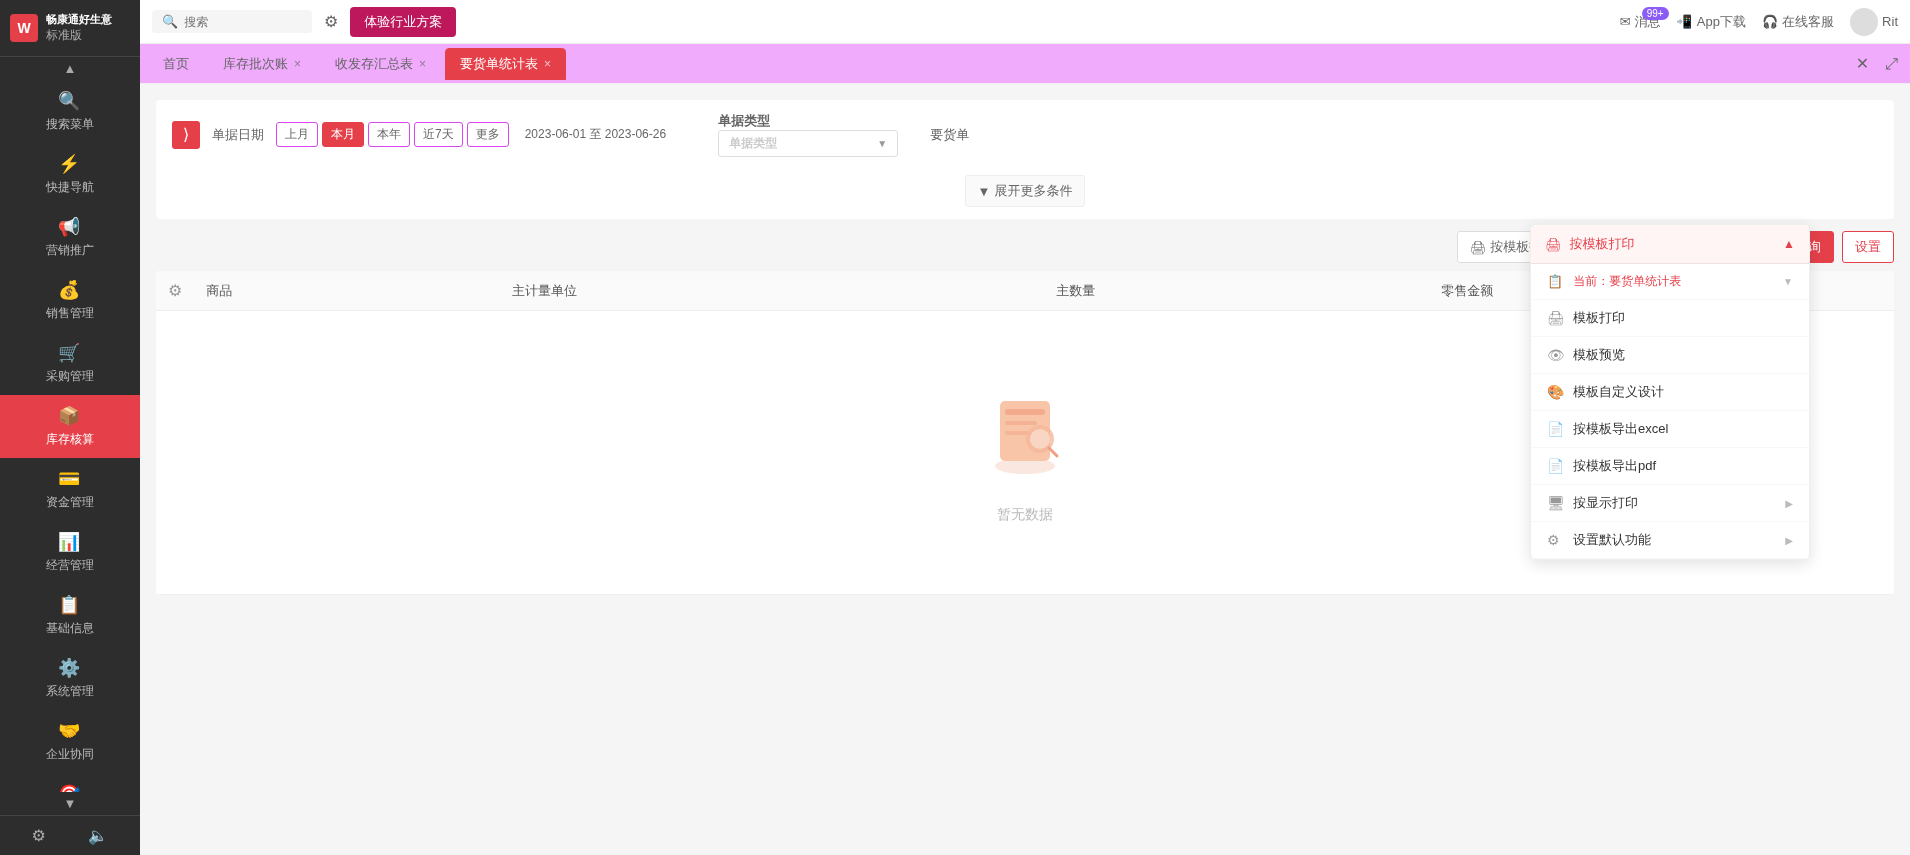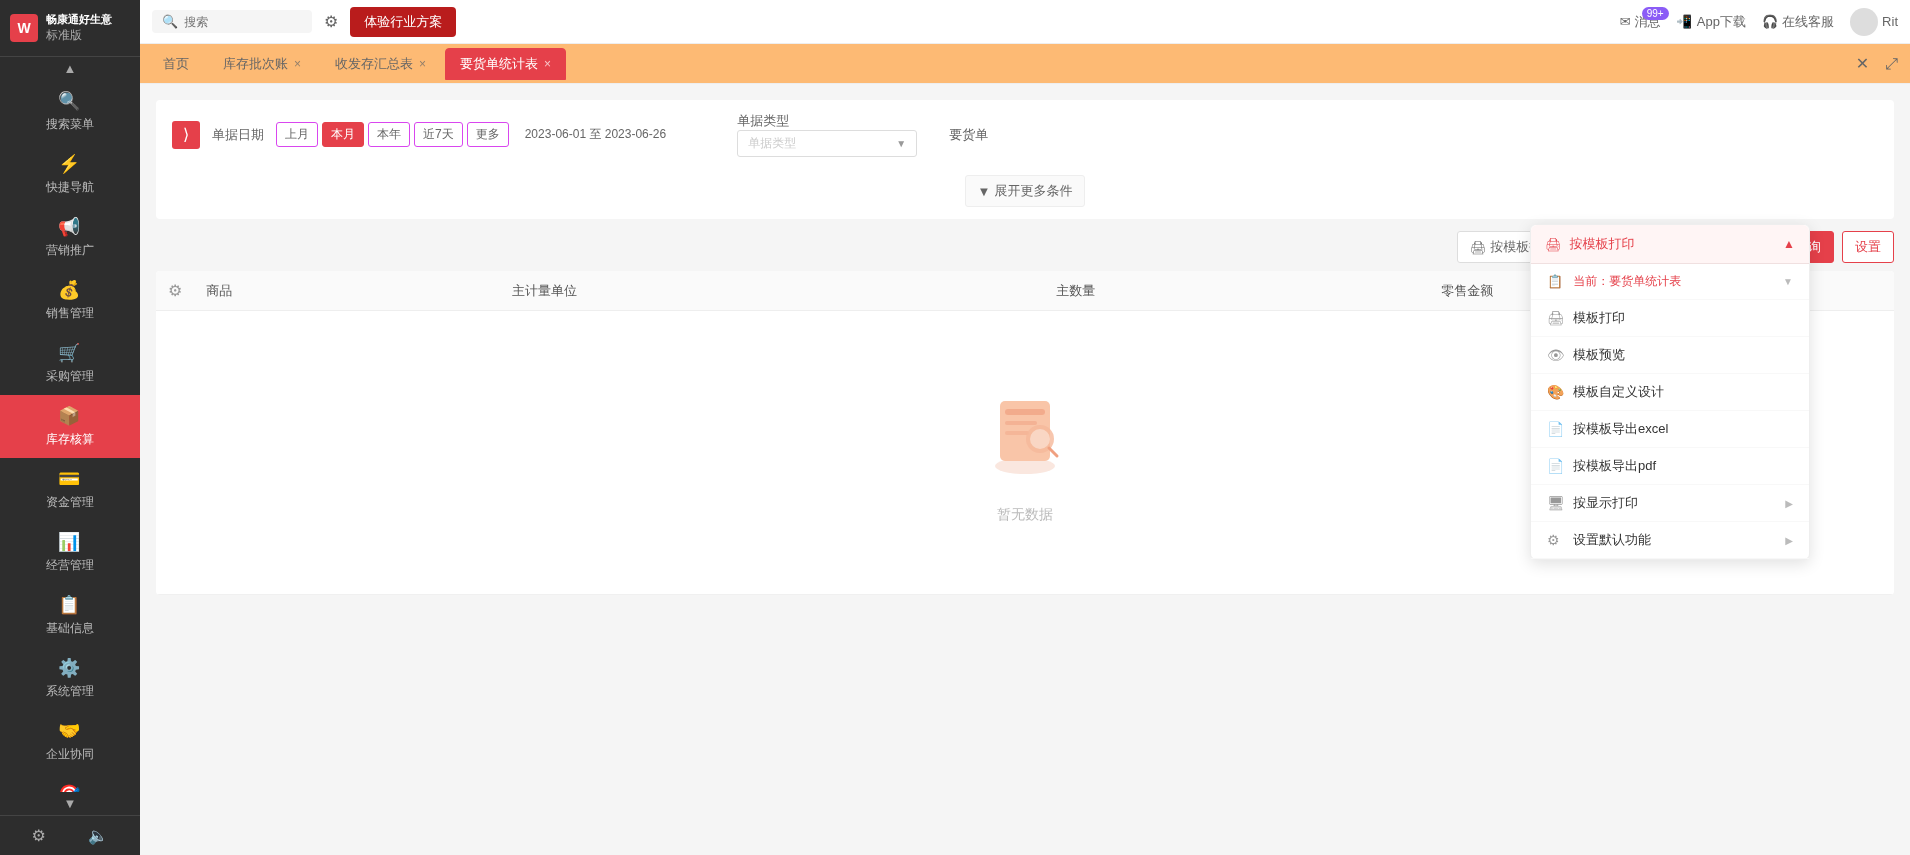--- a/index.html
+++ b/index.html
@@ -20,28 +20,28 @@
     .sidebar-scroll-btn { display: flex; justify-content: center; padding: 4px; cursor: pointer; color: #aaa; }
 
     
     .main { flex: 1; display: flex; flex-direction: column; overflow: hidden; }
 
     
     .topbar { height: 44px; background: #fff; display: flex; align-items: center; padding: 0 12px; gap: 12px; border-bottom: 1px solid #eee; flex-shrink: 0; }
     .topbar-search { display: flex; align-items: center; background: #f5f5f5; border-radius: 4px; padding: 4px 10px; gap: 6px; width: 160px; }
     .topbar-search input { border: none; background: transparent; outline: none; font-size: 12px; color: #999; width: 100px; }
     .topbar-gear { color: #666; cursor: pointer; font-size: 16px; }
-    .topbar-trial { background: #b91c1c; color: #fff; border: none; padding: 6px 14px; border-radius: 4px; cursor: pointer; font-size: 13px; }
+    .topbar-trial { background: #be185d; color: #fff; border: none; padding: 6px 14px; border-radius: 4px; cursor: pointer; font-size: 13px; }
     .topbar-right { margin-left: auto; display: flex; align-items: center; gap: 16px; color: #666; font-size: 13px; }
     .topbar-right .item { display: flex; align-items: center; gap: 4px; cursor: pointer; position: relative; }
     .badge { background: #8b5cf6; color: #fff; font-size: 10px; border-radius: 8px; padding: 1px 5px; position: absolute; top: -6px; right: -8px; }
     .topbar-avatar { width: 28px; height: 28px; background: #ddd; border-radius: 50%; }
 
     
-    .tabs { height: 40px; background: #fdba74; display: flex; align-items: center; padding: 0 8px; gap: 4px; border-bottom: 1px solid #eee; flex-shrink: 0; position: relative; text-align: right; }
+    .tabs { height: 40px; background: #f0abfc; display: flex; align-items: center; padding: 0 8px; gap: 4px; border-bottom: 1px solid #eee; flex-shrink: 0; position: relative; text-align: right; }
     .tab { display: flex; align-items: center; gap: 6px; padding: 6px 14px; border-radius: 4px 4px 0 0; cursor: pointer; font-size: 13px; color: #666; border: 1px solid transparent; }
     .tab.active { background: #e5404a; color: #fff; border-color: #e5404a; }
     .tab .close { font-size: 12px; cursor: pointer; opacity: 0.7; }
     .tab.active .close { color: #fff; }
     .tabs-end { margin-left: auto; display: flex; align-items: center; gap: 8px; }
     .tabs-end .icon-btn { cursor: pointer; color: #666; font-size: 16px; padding: 4px; }
 
     
     .content { flex: 1; overflow-y: auto; padding: 16px; position: relative; }
     .page-title { font-size: 18px; font-weight: bold; color: #333; margin-bottom: 16px; }
@@ -219,21 +219,21 @@
         </div>
         <span class="filter-label">单据日期</span>
         <div class="date-btns">
           <button class="date-btn">上月</button>
           <button class="date-btn active">本月</button>
           <button class="date-btn">本年</button>
           <button class="date-btn">近7天</button>
           <button class="date-btn">更多</button>
         </div>
         <span class="date-range">2023-06-01 至 2023-06-26</span>
-        <div style="margin-left: 59px;">
+        <div style="margin-left: 40px; font-weight: bold;">
           <span class="filter-label" style="margin-right:8px;">单据类型</span>
           <div class="filter-select">
             <span style="color:#ccc;font-size:12px;">单据类型</span>
             <span style="flex:1;"></span>
             <span class="arrow">▼</span>
           </div>
         </div>
         <div style="margin-left: 20px; display:flex; align-items:center; gap:8px;">
           <span class="filter-label">要货单</span>
         </div>

